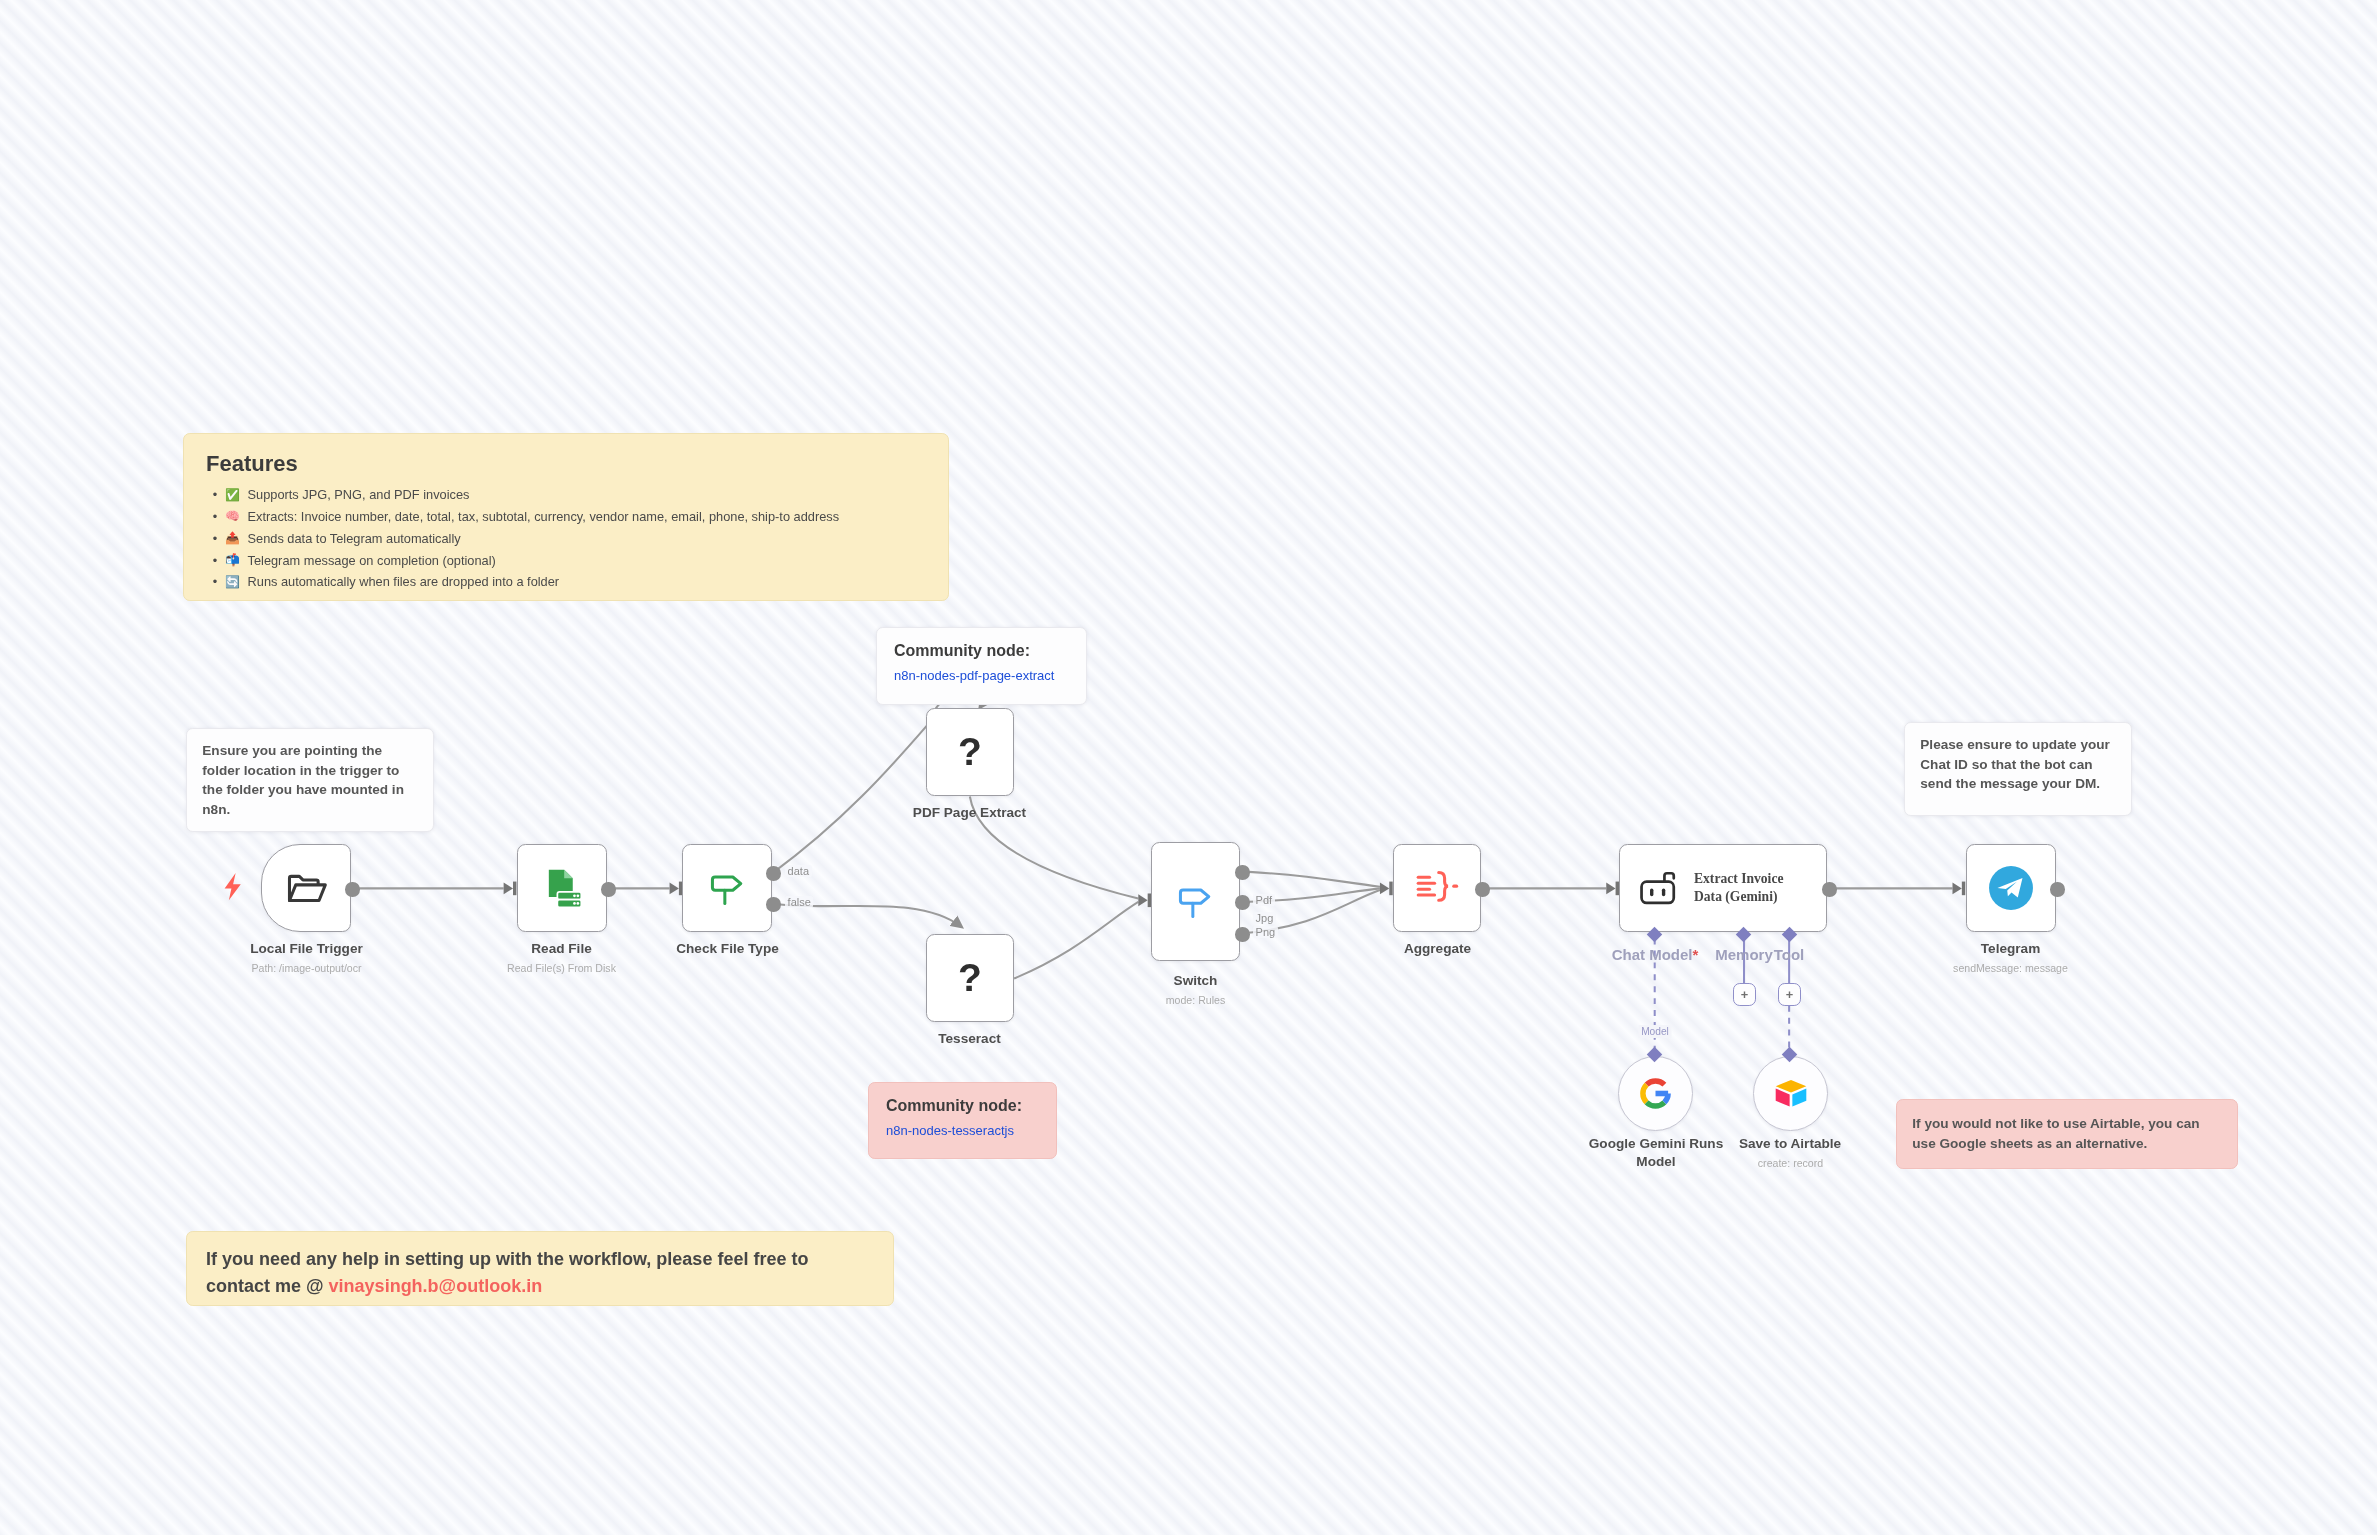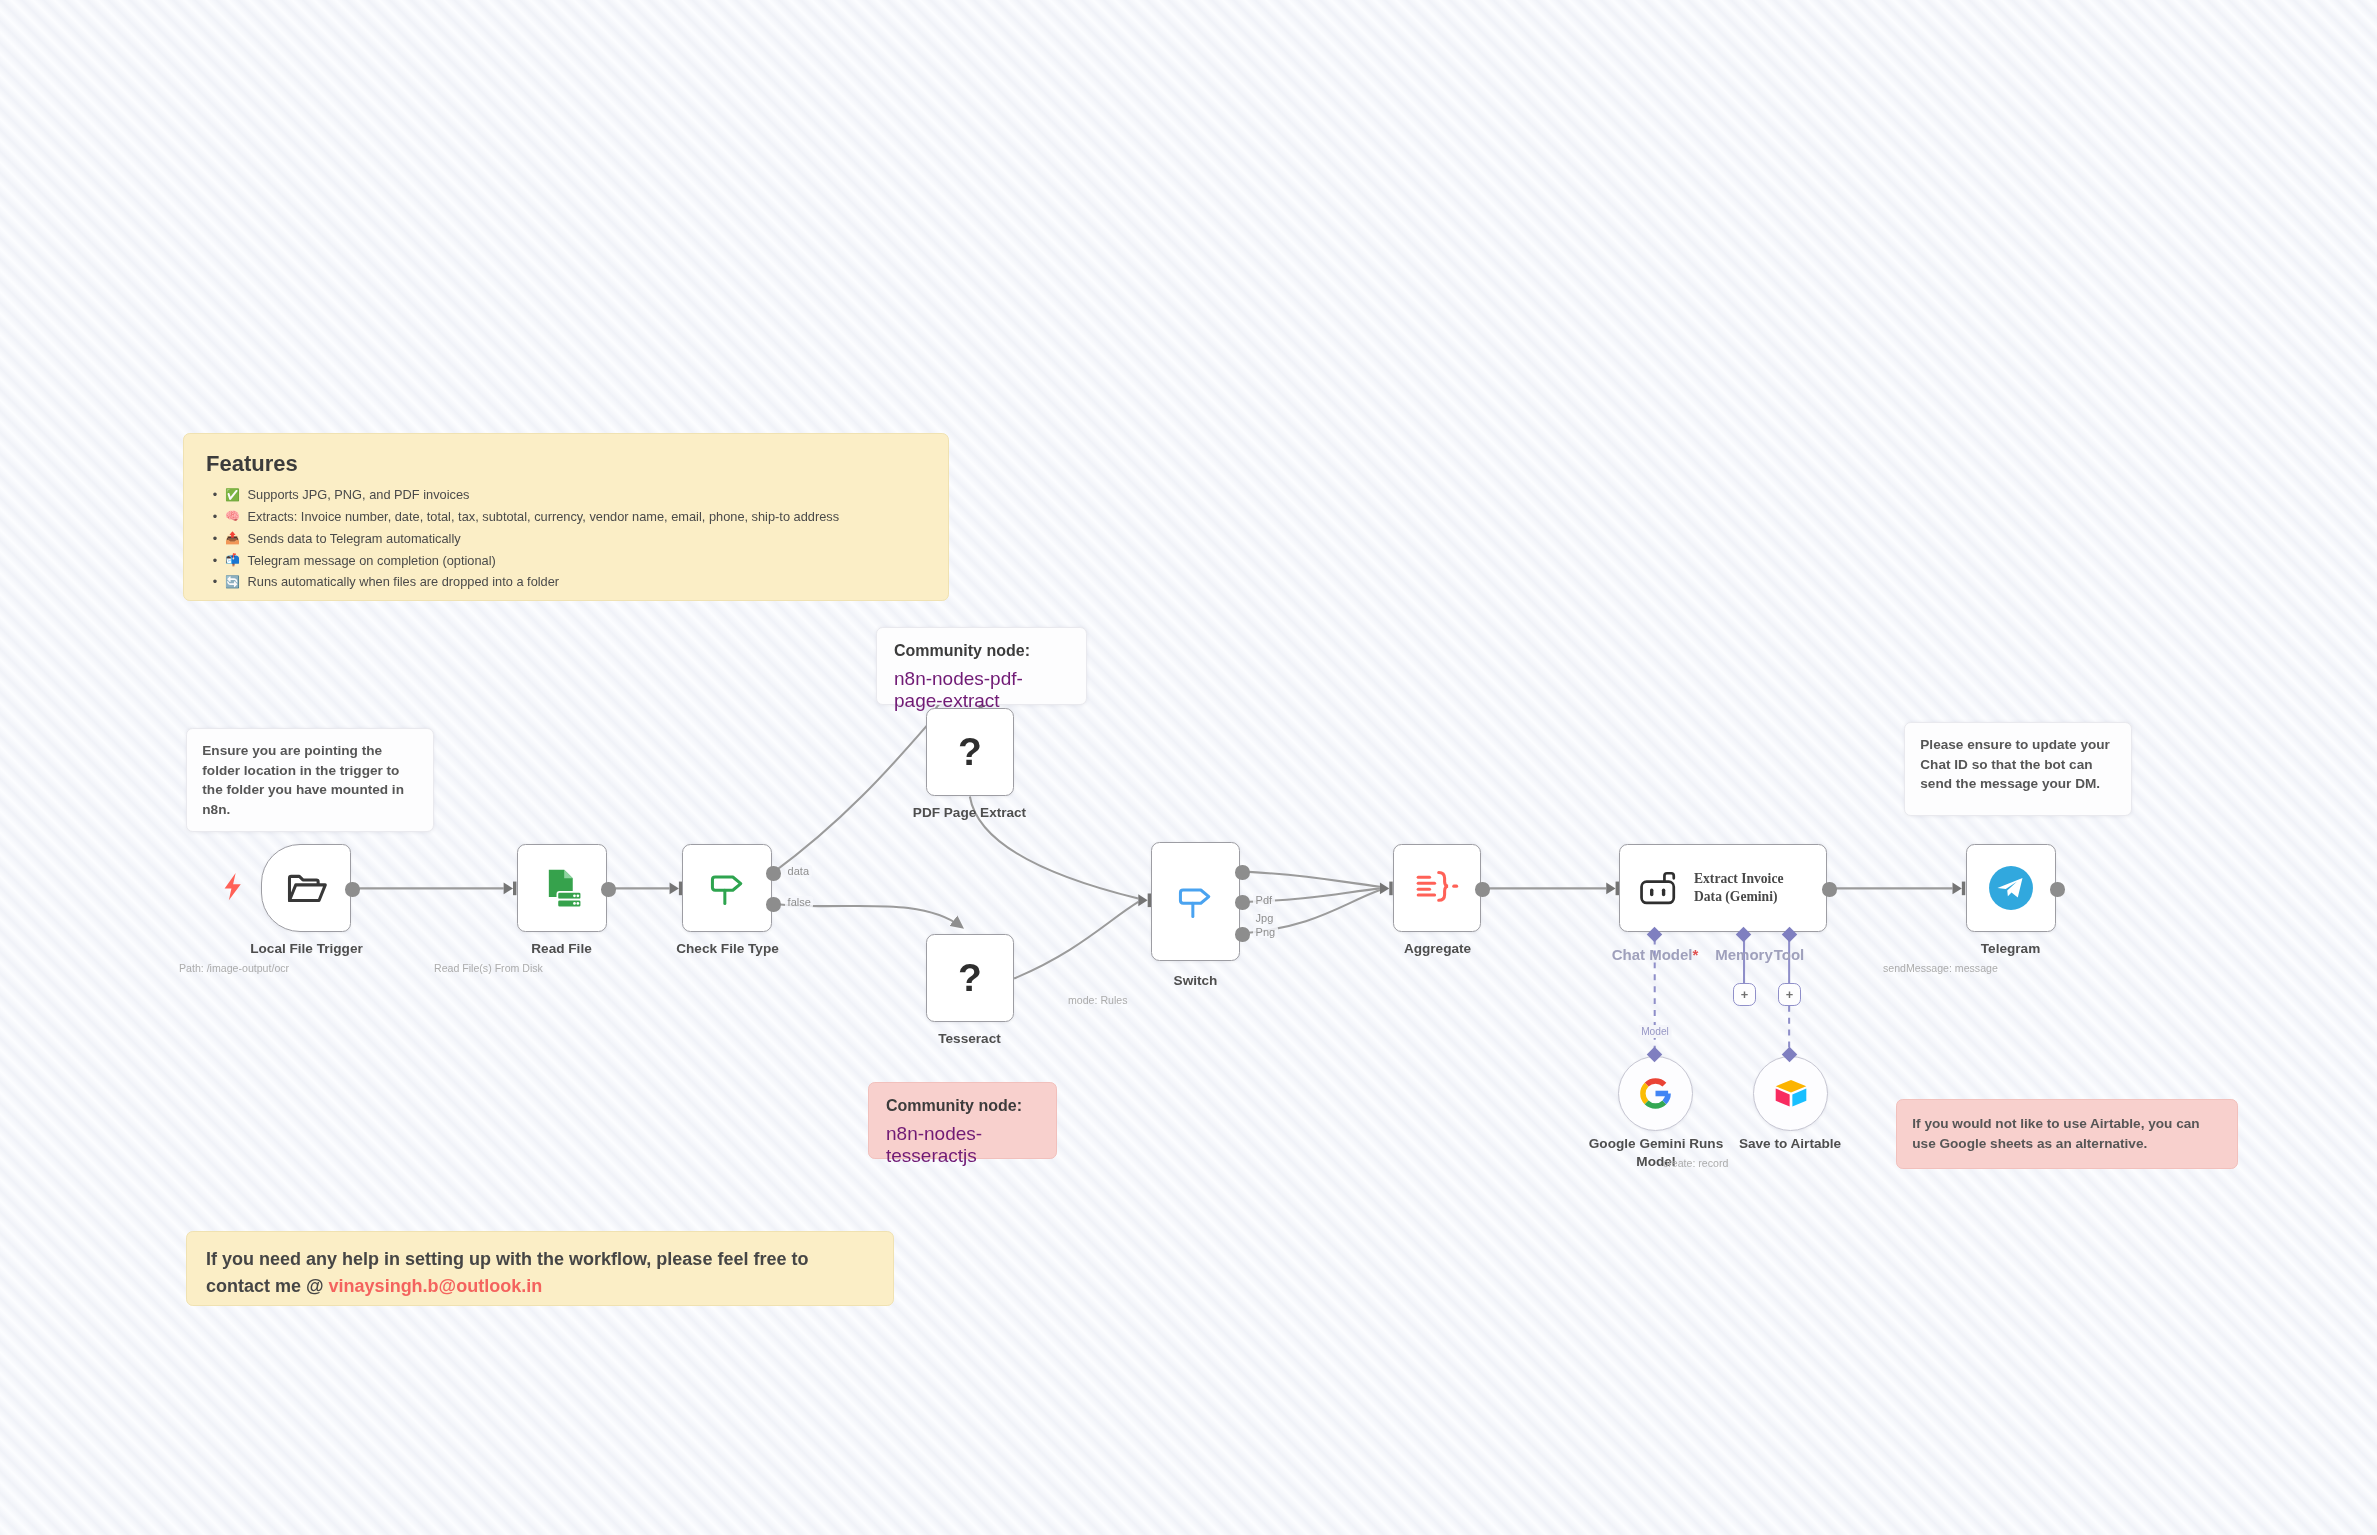--- a/index.html
+++ b/index.html
@@ -16,36 +16,36 @@
   .note-title{font-weight:bold;color:#3c3c3c;}
   .features-note{padding:17px 22px;}
   .features-title{font-size:22px;margin:0 0 10.2px 0;}
   .features-list{list-style:none;margin:0;padding:0 0 0 6.8px;}
   .features-list li{font-size:12.8px;color:#4a4a4a;margin:6.8px 0;display:flex;align-items:center;}
   .features-list li::before{content:"•";color:#4a4a4a;margin-right:8.5px;font-size:12.8px;}
   .features-list .fi{margin-right:6.8px;font-size:12px;}
   .hint-note{padding:12px 15.3px;font-size:13.6px;font-weight:600;line-height:1.45;color:#565656;}
   .community-note{padding:13.6px 17px;}
   .community-title{font-size:16px;margin:0 0 8.5px 0;}
-  .community-pkg{font-size:19px;color:#701a75;}
+  .community-pkg{font-size:13px;color:#1d4ed8;}
   .contact-note{padding:13.6px 19px;font-size:18px;font-weight:bold;color:#454545;line-height:1.5;}
   .email-link{color:#f4635e;text-decoration:none;font-weight:bold;}
 
   
   .node{position:absolute;box-sizing:border-box;background:#fff;
     border:1.7px solid #9d9da3;border-radius:8.5px;
     box-shadow:0 0.9px 2.6px rgba(60,60,80,.08);
     display:flex;align-items:center;justify-content:center;}
   .node.trigger{border-radius:39px 8.5px 8.5px 39px;}
   .node .qmark{font-size:39px;font-weight:bold;color:#2e2e2e;}
   .node-circle{position:absolute;box-sizing:border-box;width:75px;height:75px;border-radius:50%;
     background:#fdfdff;border:1.7px solid #c6c6d2;box-shadow:0 0.9px 2.6px rgba(60,60,80,.07);
     display:flex;align-items:center;justify-content:center;}
   .caption{position:absolute;width:255px;text-align:center;font-size:13.6px;font-weight:600;color:#4e4e4e;}
-  .subcaption{position:absolute;width:255px;text-align:left;font-size:10.6px;color:#acacac;}
+  .subcaption{position:absolute;width:255px;text-align:center;font-size:10.6px;color:#acacac;}
   .ai-caption{position:absolute;width:170px;text-align:center;font-size:13.6px;font-weight:600;color:#4e4e4e;line-height:1.3;}
 
   
   .port-out{position:absolute;width:14.5px;height:14.5px;border-radius:50%;background:#8d8d8d;}
   .wire-label{position:absolute;font-size:11px;color:#8f8f8f;background:rgba(246,247,251,.85);
     padding:0 2.6px;border-radius:2.6px;}
   .diamond{position:absolute;width:11px;height:11px;background:#7f7fc0;transform:rotate(45deg);}
   .plus-box{position:absolute;width:23px;height:23px;box-sizing:border-box;border:1.7px solid #8f8fc9;
     border-radius:6.8px;background:#fdfdfe;display:flex;align-items:center;justify-content:center;
     font-size:12.8px;color:#6f6f6f;font-weight:bold;}

